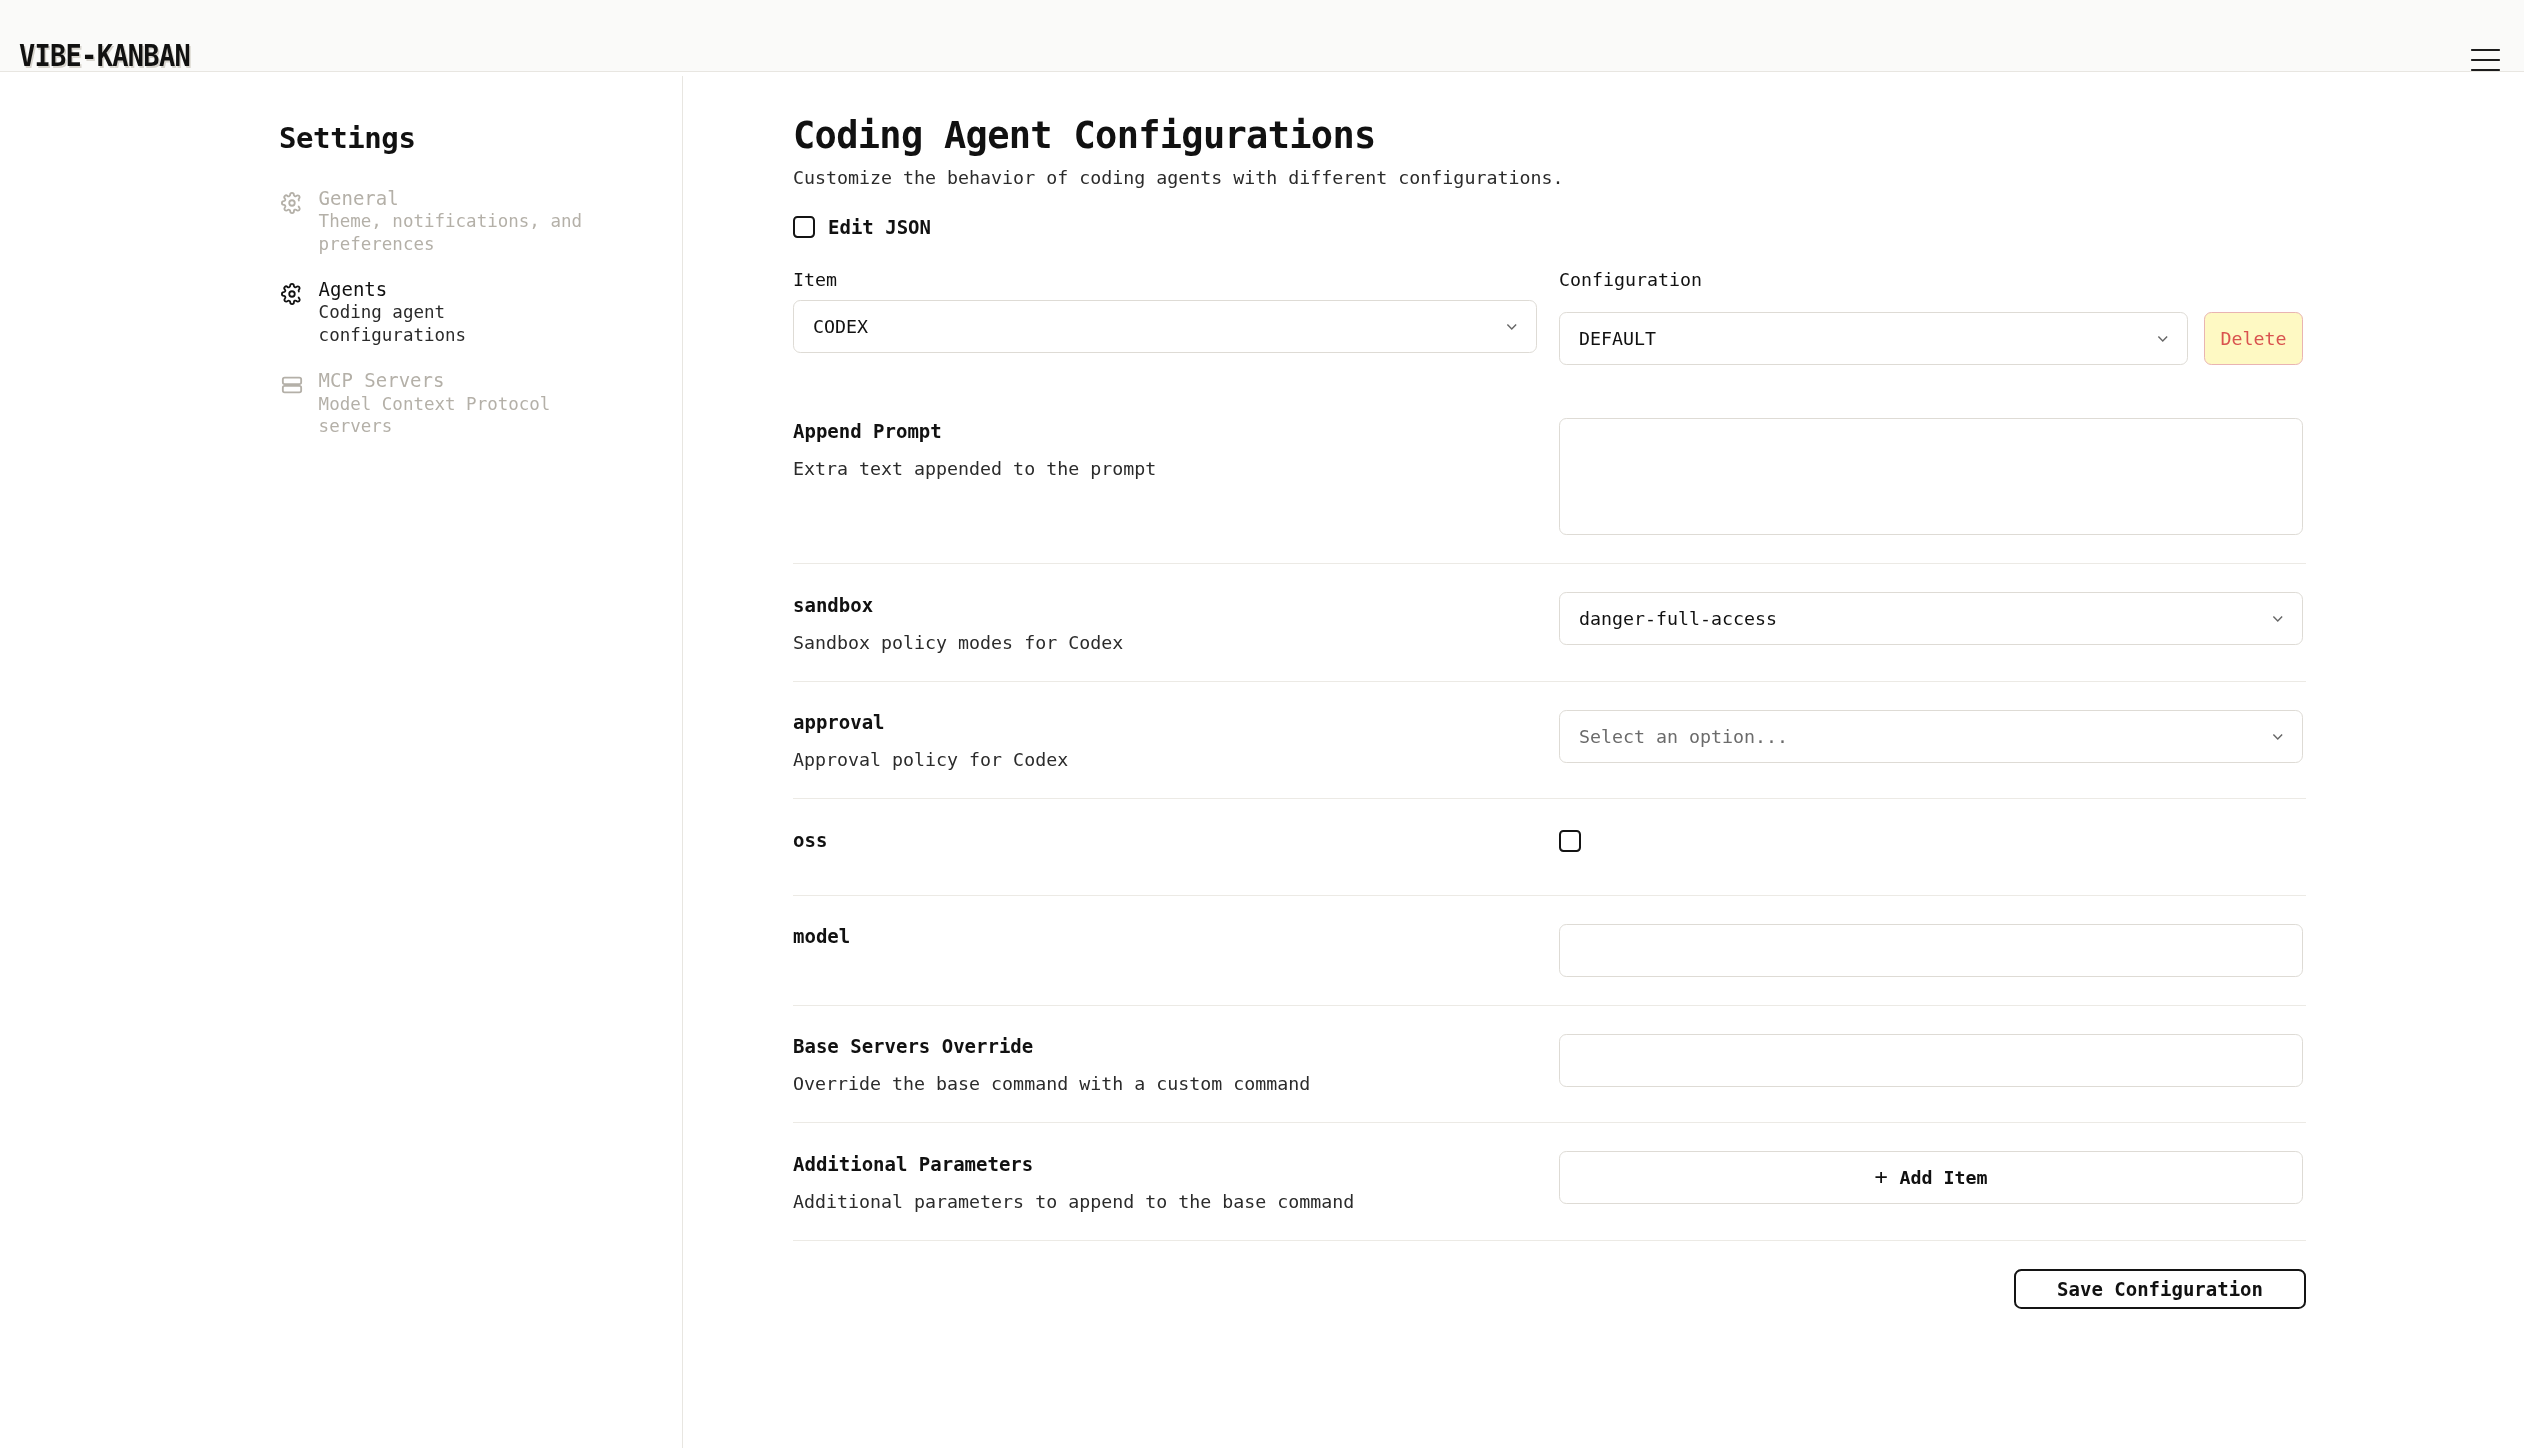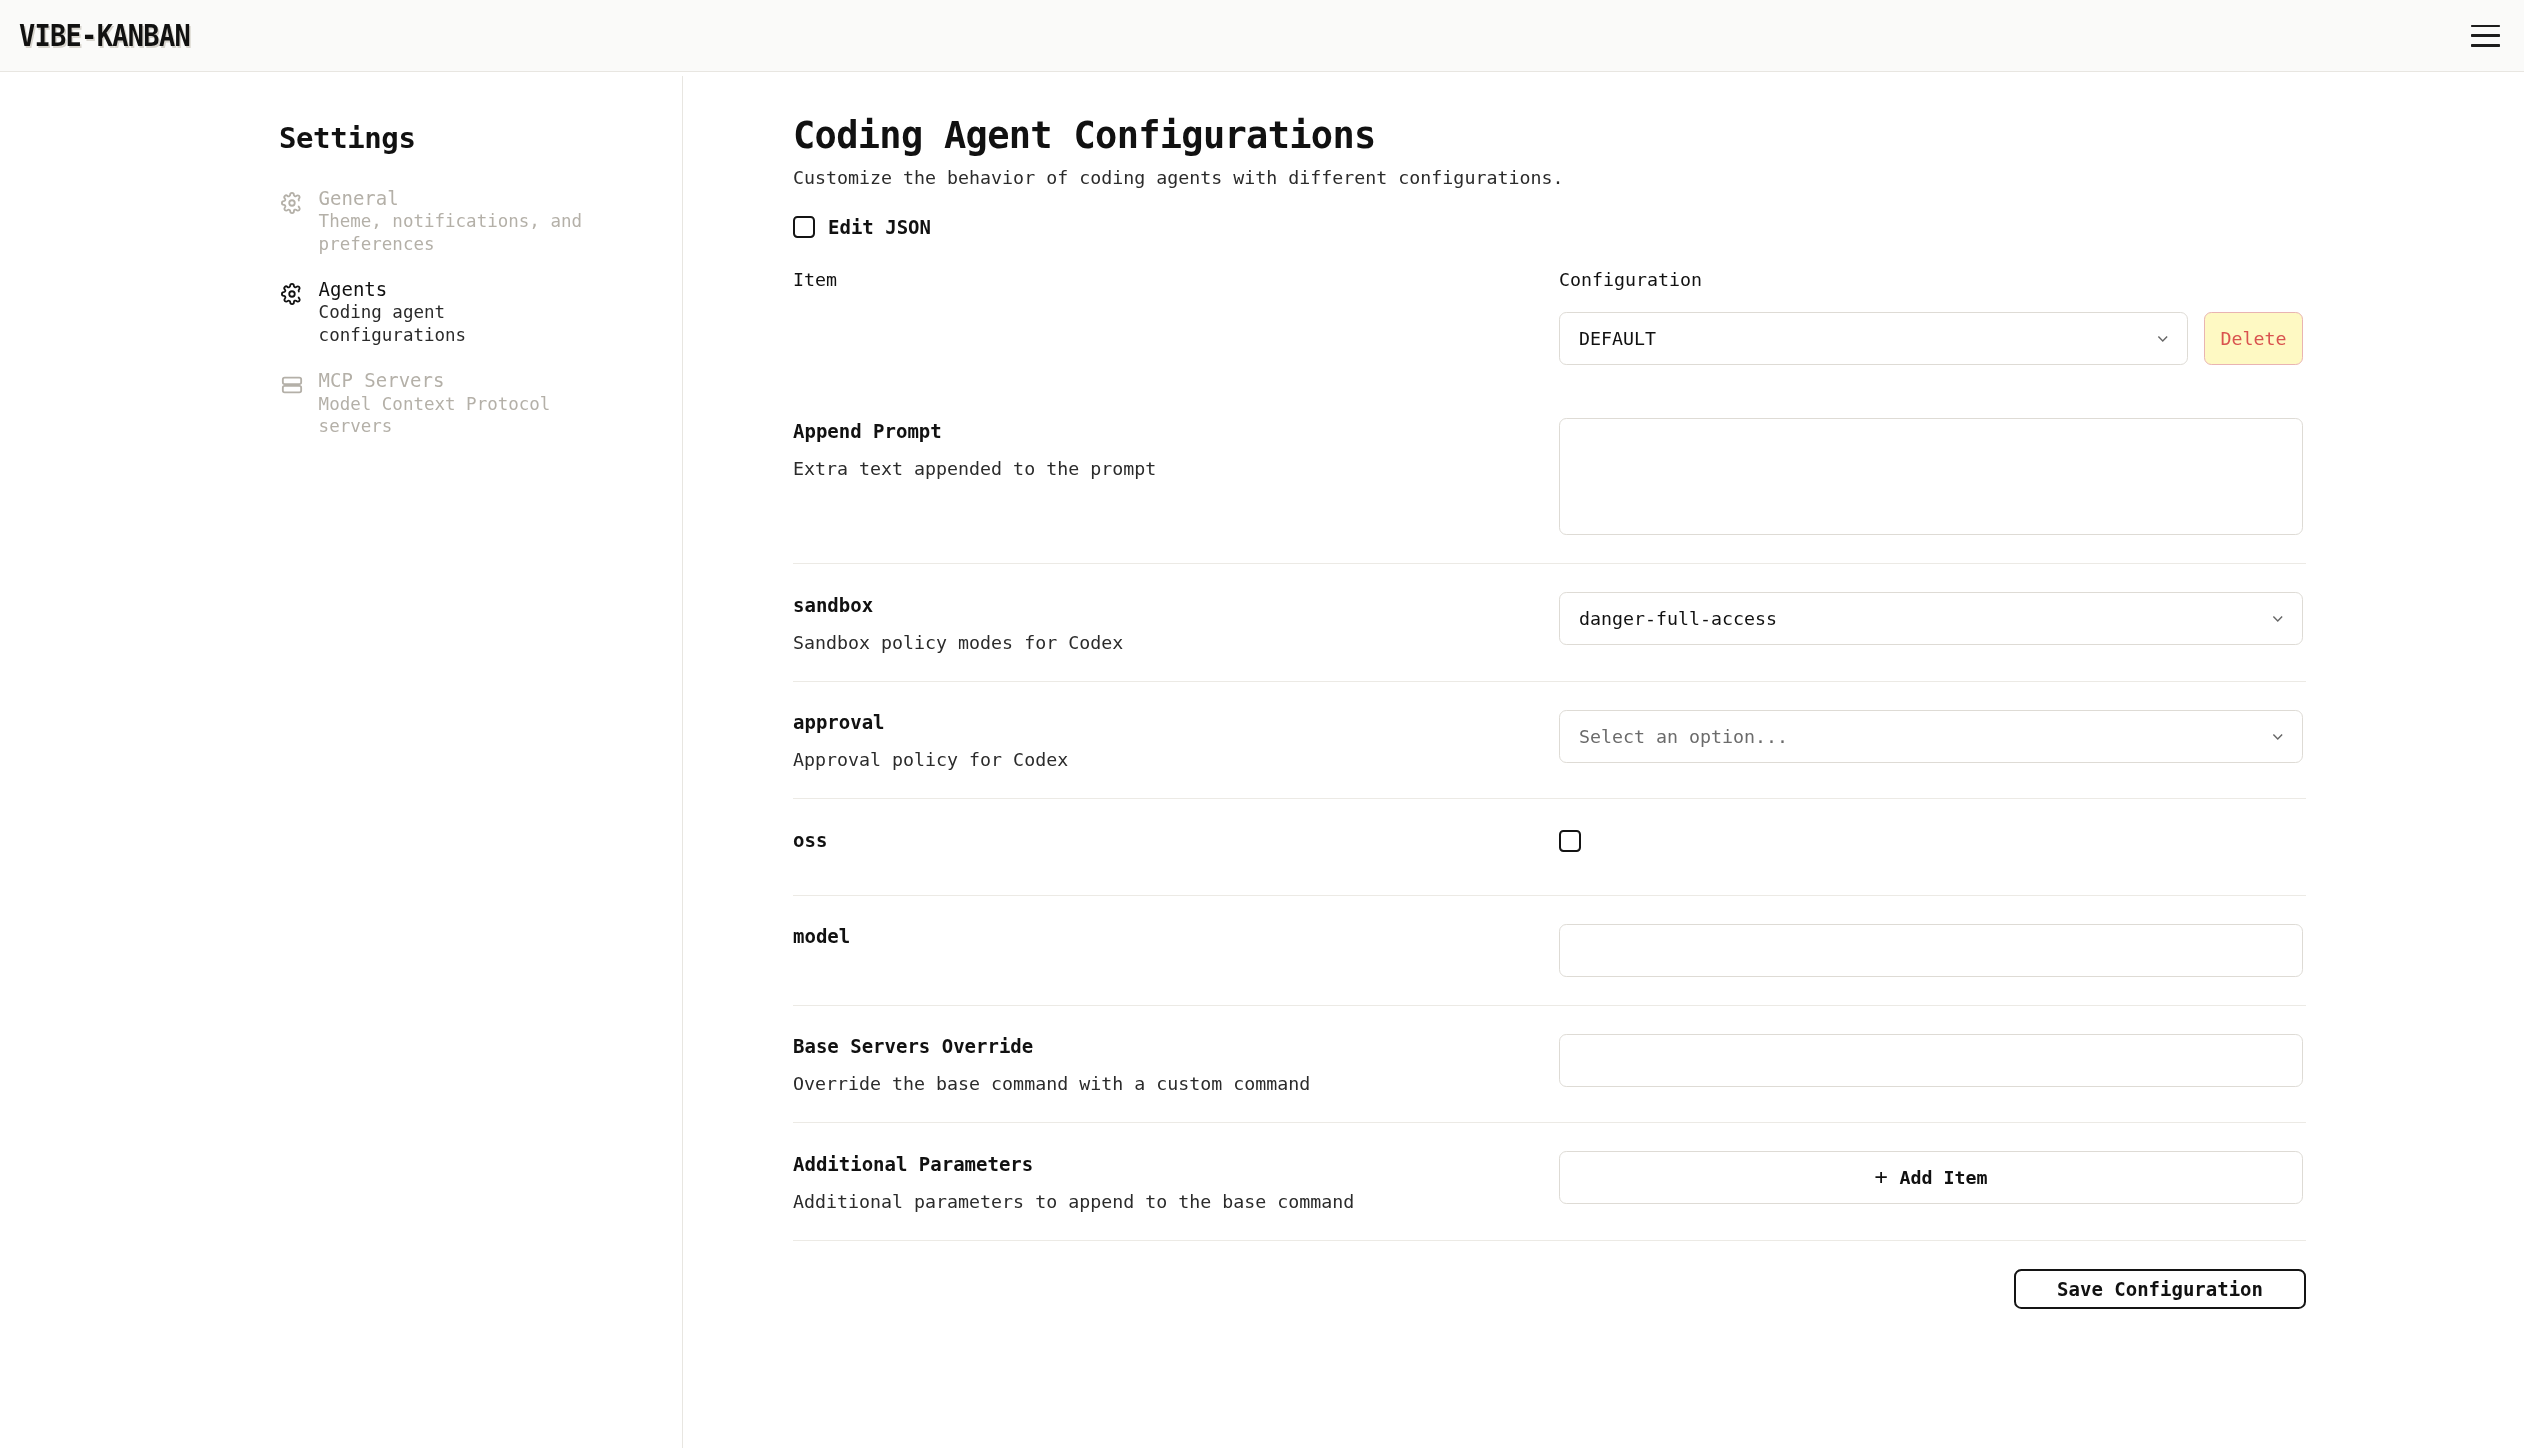--- a/index.html
+++ b/index.html
@@ -19,21 +19,21 @@
 
   
   .topbar {
     position: absolute;
     top: 0; left: 0;
     width: 2525px;
     height: 72px;
     background: #fafaf9;
     border-bottom: 1.5px solid #e8e6e1;
     display: flex;
-    align-items: center;
+    align-items: flex-end;
     justify-content: space-between;
     padding: 0 20.5px 0 16px;
   }
   .brand {
     font-family: "DejaVu Sans Mono", "Liberation Mono", monospace;
     font-weight: 700;
     font-size: 27px;
     letter-spacing: -0.7px;
     color: #111111;
     text-shadow: 1.5px 1.5px 0 #d8d5cf;
@@ -355,20 +355,26 @@
       <div class="page-sub">Customize the behavior of coding agents with different configurations.</div>
 
       <div class="checkrow">
         <span class="chk"></span>
         <span class="chk-label">Edit JSON</span>
       </div>
 
       <div class="selectors">
         <div class="field-col col-agent">
           <span class="field-label">Item</span>
+          <div class="select">
+            <span class="val">CODEX</span>
+            <svg class="chev" viewBox="0 0 24 24" fill="none" stroke="#333" stroke-width="2">
+                <polyline points="6 9 12 15 18 9"></polyline>
+              </svg>
+          </div>
         </div>
 
         <div class="field-col col-config">
           <span class="field-label">Configuration</span>
           <div class="select">
             <span class="val">DEFAULT</span>
             <svg class="chev" viewBox="0 0 24 24" fill="none" stroke="#333" stroke-width="2">
                 <polyline points="6 9 12 15 18 9"></polyline>
               </svg>
           </div>

